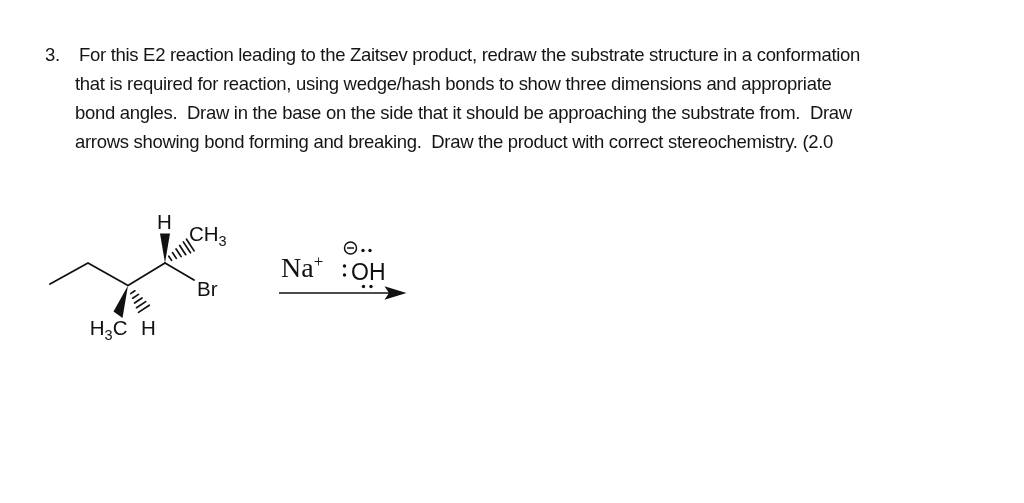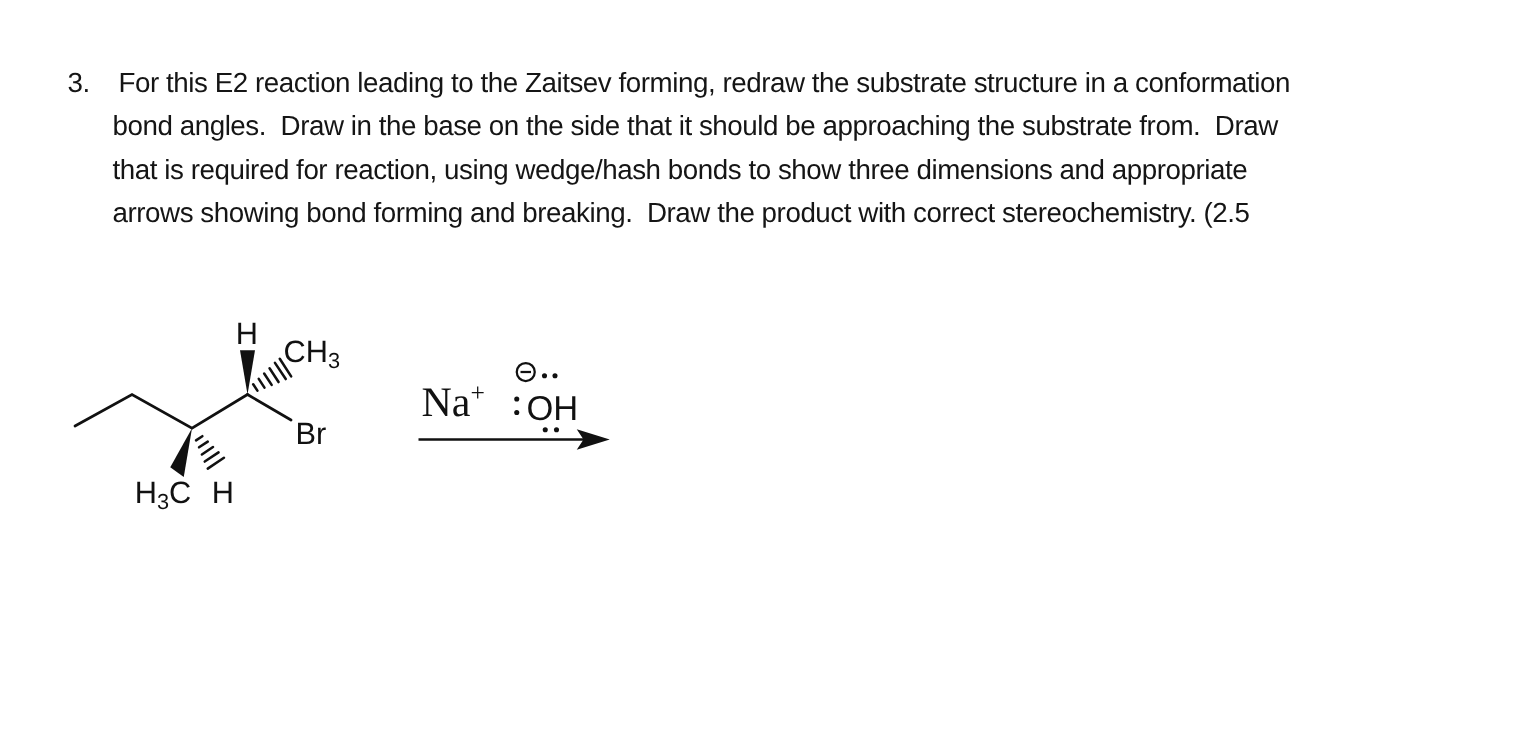--- a/index.html
+++ b/index.html
@@ -70,24 +70,24 @@
   }
 </style>
 </head>
 <body>
 
 <div class="page">
 
   <div class="question">
     <span class="q-num">3.</span>
     <div class="q-lines">
-      <div class="q-line">For this E2 reaction leading to the Zaitsev forming, redraw the substrate structure in a conformation</div>
+      <div class="q-line">For this E2 reaction leading to the Zaitsev product, redraw the substrate structure in a conformation</div>
+      <div class="q-line">that is required for reaction, using wedge/hash bonds to show three dimensions and appropriate</div>
       <div class="q-line">bond angles.  Draw in the base on the side that it should be approaching the substrate from.  Draw</div>
-      <div class="q-line">that is required for reaction, using wedge/hash bonds to show three dimensions and appropriate</div>
-      <div class="q-line">arrows showing bond forming and breaking.  Draw the product with correct stereochemistry. (2.5</div>
+      <div class="q-line">arrows showing bond forming and breaking.  Draw the product with correct stereochemistry. (2.0</div>
     </div>
   </div>
 
   <svg class="scheme-svg" viewBox="40 200 380 150" xmlns="http://www.w3.org/2000/svg">
 
     <g stroke="#111111" stroke-width="1.8" fill="none" stroke-linecap="round">
       <polyline points="50,284 88,263 128,285.5 165,263"></polyline>
       <line x1="165" y1="263" x2="194" y2="280"></line>
     </g>
 

